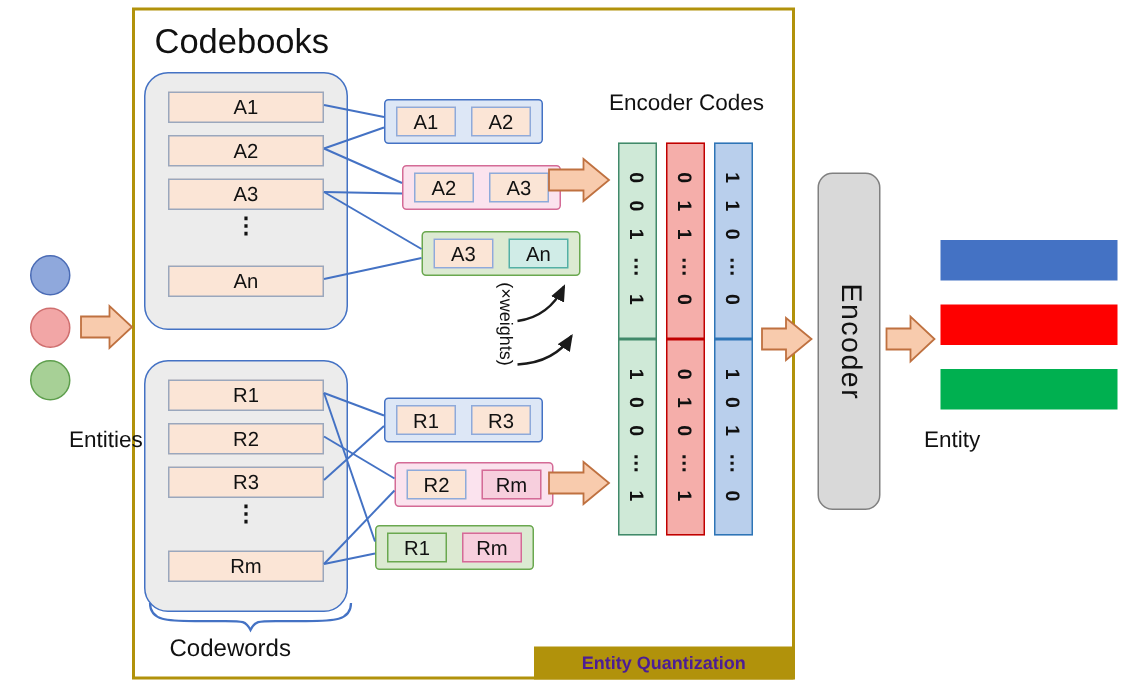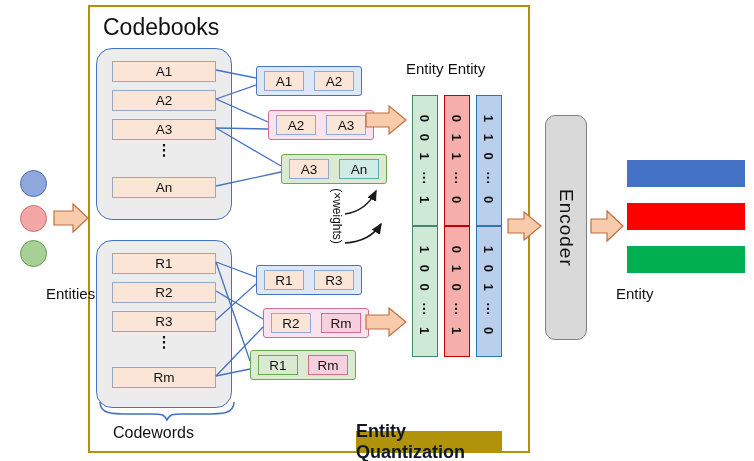--- a/index.html
+++ b/index.html
@@ -1,22 +1,22 @@
 <!DOCTYPE html>
 <html><head>
 <meta charset="utf-8">
 <style>
   * { margin:0; padding:0; box-sizing:border-box; }
   body { background:#fff; font-family:"Liberation Sans", sans-serif; }
   .canvas { position:relative; width:754px; height:461px; background:#ffffff; color:#111; overflow:hidden; }
   .abs { position:absolute; }
 
   .frame { left:88px; top:5px; width:442px; height:448px; border:2px solid #b1920b; }
-  .badge { left:356px; top:431px; width:146px; height:22px; background:#b1920b; color:#0f172a;
-           font-weight:bold; font-size:18px; display:flex; align-items:center; justify-content:center; }
+  .badge { left:356px; top:431px; width:173px; height:22px; background:#b1920b; color:#4c1d95;
+           font-weight:bold; font-size:12px; display:flex; align-items:center; justify-content:center; }
 
   .circle { width:27px; height:27px; border-radius:50%; }
   .c-blue  { left:20px; top:170px; background:#8fa8dc; border:1.5px solid #4a6bb5; }
   .c-pink  { left:20px; top:205px; background:#f2a6a6; border:1.5px solid #cf6f6f; }
   .c-green { left:20px; top:240px; background:#a7d096; border:1.5px solid #5d9e4c; }
   .entities-label { left:0px; top:285px; width:66px; text-align:center; font-size:15px;padding-left:46px; }
 
   .codebooks-title { left:103px; top:14px; font-size:23px; }
   .cm-title { left:226px; top:38px; font-size:15px; }
   .ec-title { left:406px; top:60px; font-size:15px; }
@@ -74,21 +74,21 @@
 
   <div class="abs frame"></div>
   <div class="abs badge">Entity Quantization</div>
 
   <div class="abs circle c-blue"></div>
   <div class="abs circle c-pink"></div>
   <div class="abs circle c-green"></div>
   <div class="abs entities-label">Entities</div>
 
   <div class="abs codebooks-title">Codebooks</div>
-  <div class="abs ec-title">Entity Entity</div>
+  <div class="abs ec-title">Encoder Codes</div>
 
   <div class="abs cb cb-a">
     <div class="cw-row" style="top:12px">A1</div>
     <div class="cw-row" style="top:41px">A2</div>
     <div class="cw-row" style="top:70px">A3</div>
     <div class="cb-dots" style="top:92px">⋮</div>
     <div class="cw-row" style="top:128px">An</div>
   </div>
 
   <div class="abs cb cb-r">

